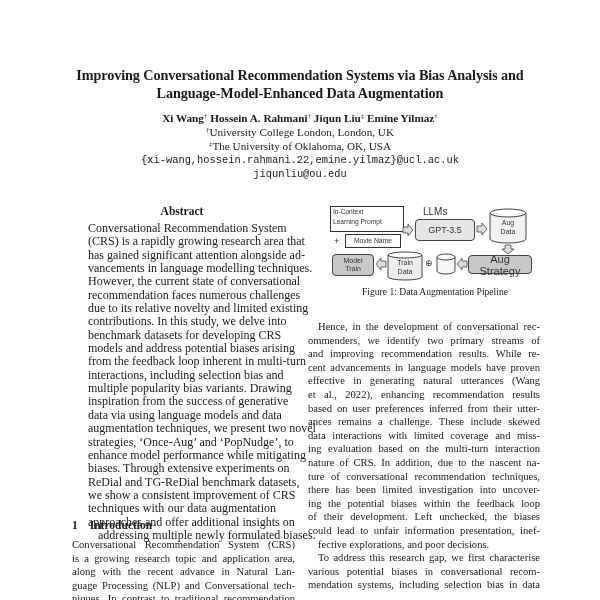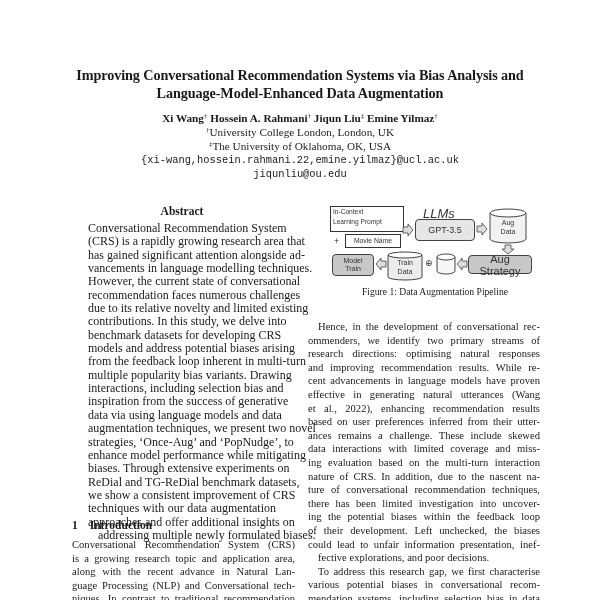--- a/index.html
+++ b/index.html
@@ -77,22 +77,22 @@
       <span class="line">(CRS) is a rapidly growing research area that</span>
       <span class="line">has gained significant attention alongside ad-</span>
       <span class="line">vancements in language modelling techniques.</span>
       <span class="line">However, the current state of conversational</span>
       <span class="line">recommendation faces numerous challenges</span>
       <span class="line">due to its relative novelty and limited existing</span>
       <span class="line">contributions.  In this study, we delve into</span>
       <span class="line">benchmark datasets for developing CRS</span>
       <span class="line">models and address potential biases arising</span>
       <span class="line">from the feedback loop inherent in multi-turn</span>
+      <span class="line">interactions, including selection bias and</span>
       <span class="line">multiple popularity bias variants.  Drawing</span>
-      <span class="line">interactions, including selection bias and</span>
       <span class="line">inspiration from the success of generative</span>
       <span class="line">data via using language models and data</span>
       <span class="line">augmentation techniques, we present two novel</span>
       <span class="line">strategies, ‘Once-Aug’ and ‘PopNudge’, to</span>
       <span class="line">enhance model performance while mitigating</span>
       <span class="line">biases.  Through extensive experiments on</span>
       <span class="line">ReDial and TG-ReDial benchmark datasets,</span>
       <span class="line">we show a consistent improvement of CRS</span>
       <span class="line">techniques with our data augmentation</span>
       <span class="line">approaches and offer additional insights on</span>
@@ -111,21 +111,21 @@
     </div>
 
   <div class="figure">
     <div class="box" style="left:2px; top:2px; width:70px; height:24px; font-size:6.6px; line-height:10px; padding-left:2px;">
       <div>In-Context</div>
       <div>Learning Prompt</div>
     </div>
     <div class="flbl" style="left:6px; top:32px; font-size:9px;">+</div>
     <div class="box" style="left:17px; top:30px; width:54px; height:12px; font-size:6.8px; line-height:12px; text-align:center;">Movie Name</div>
 
-    <div class="flbl" style="left:95px; top:2px; font-size:13px;font-style:italic;">LLMs</div>
+    <div class="flbl" style="left:95px; top:2px; font-size:10px;">LLMs</div>
 
     <svg class="arrow" style="left:74px; top:20px;" width="12" height="12">
       <polygon points="1,3 6,3 6,0 11,6 6,12 6,9 1,9" fill="#ddd" stroke="#444" stroke-width="0.8"></polygon>
     </svg>
     <div class="rbox" style="left:87px; top:15px; width:58px; height:20px; font-size:9px;">GPT-3.5</div>
 
     <svg class="arrow" style="left:148px; top:19px;" width="12" height="12">
       <polygon points="1,3 6,3 6,0 11,6 6,12 6,9 1,9" fill="#ddd" stroke="#444" stroke-width="0.8"></polygon>
     </svg>
 
@@ -173,21 +173,20 @@
       <div>Model</div>
       <div>Train</div>
     </div>
   </div>
   <div class="caption">Figure 1: Data Augmentation Pipeline</div>
 
   <div class="right-body" id="right-body">
       <div>
         <span class="line indent">Hence, in the development of conversational rec-</span>
         <span class="line">ommenders, we identify two primary streams of</span>
-        <span class="line">research directions: optimising natural responses</span>
         <span class="line">and improving recommendation results. While re-</span>
         <span class="line">cent advancements in language models have proven</span>
         <span class="line">effective in generating natural utterances (Wang</span>
         <span class="line">et al., 2022), enhancing recommendation results</span>
         <span class="line">based on user preferences inferred from their utter-</span>
         <span class="line">ances remains a challenge. These include skewed</span>
         <span class="line">data interactions with limited coverage and miss-</span>
         <span class="line">ing evaluation based on the multi-turn interaction</span>
         <span class="line">nature of CRS. In addition, due to the nascent na-</span>
         <span class="line">ture of conversational recommendation techniques,</span>

